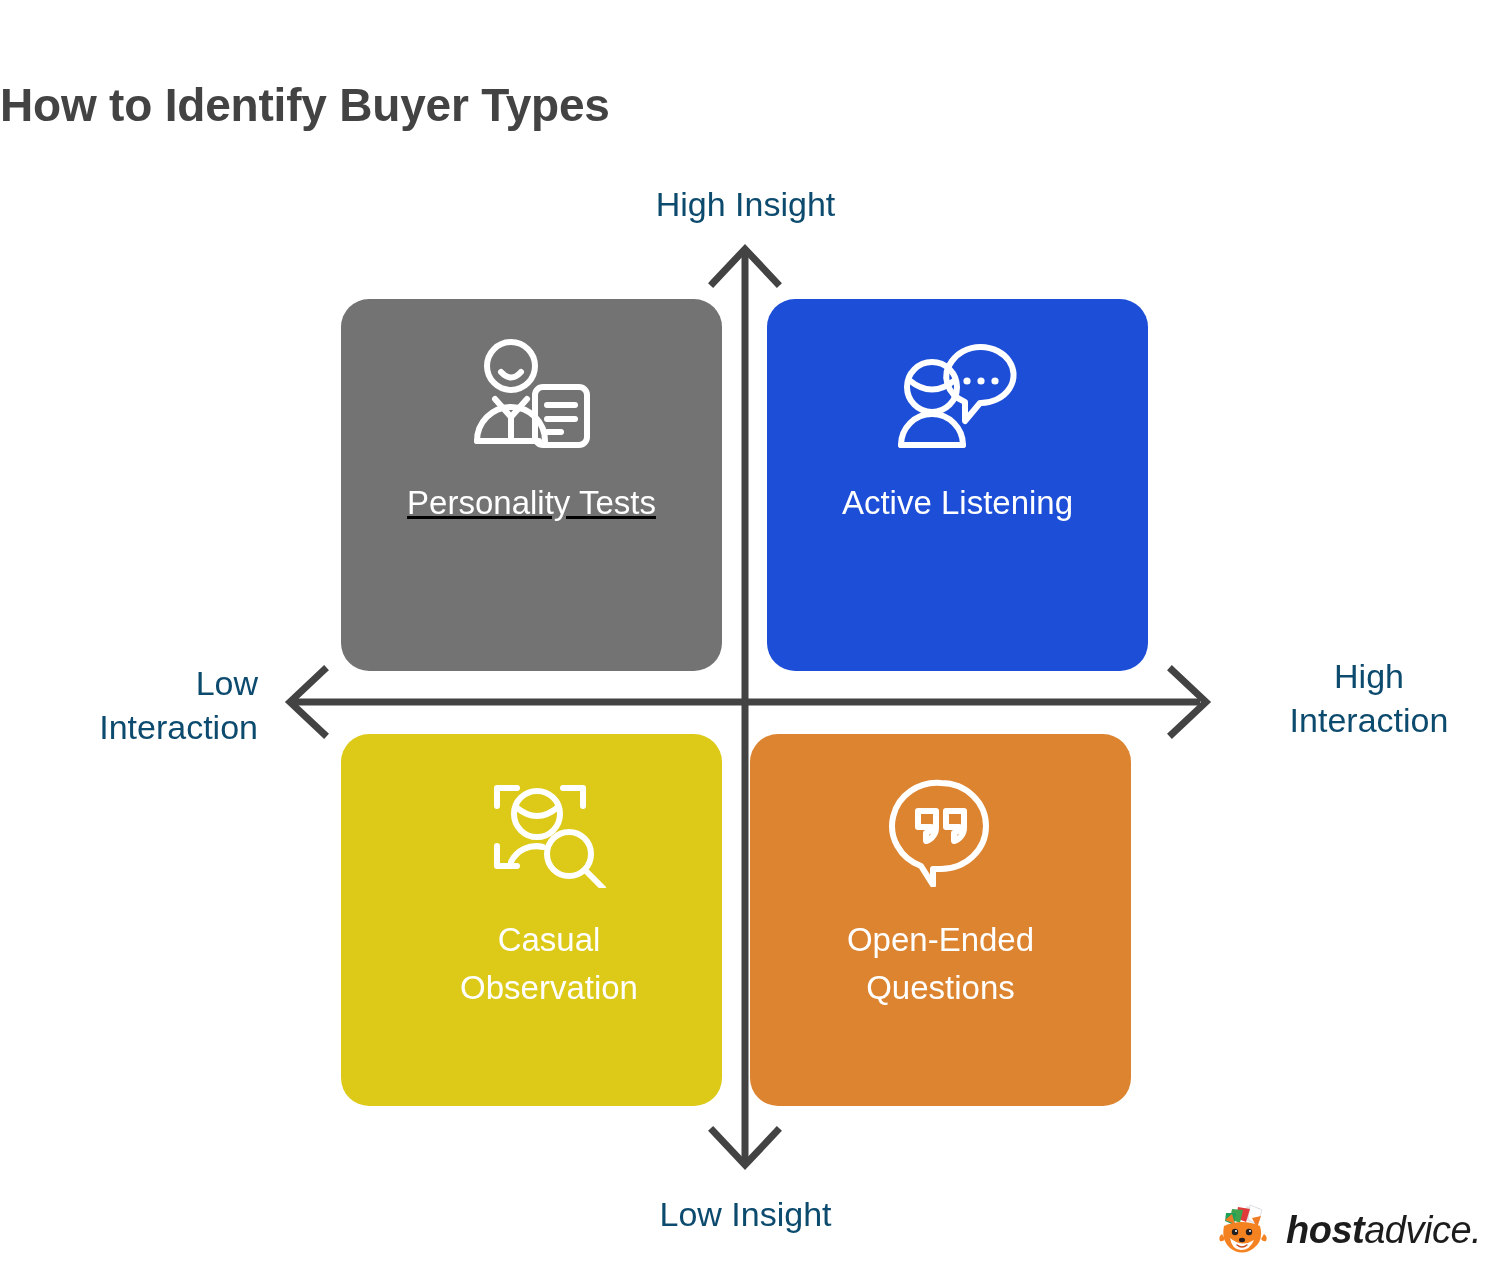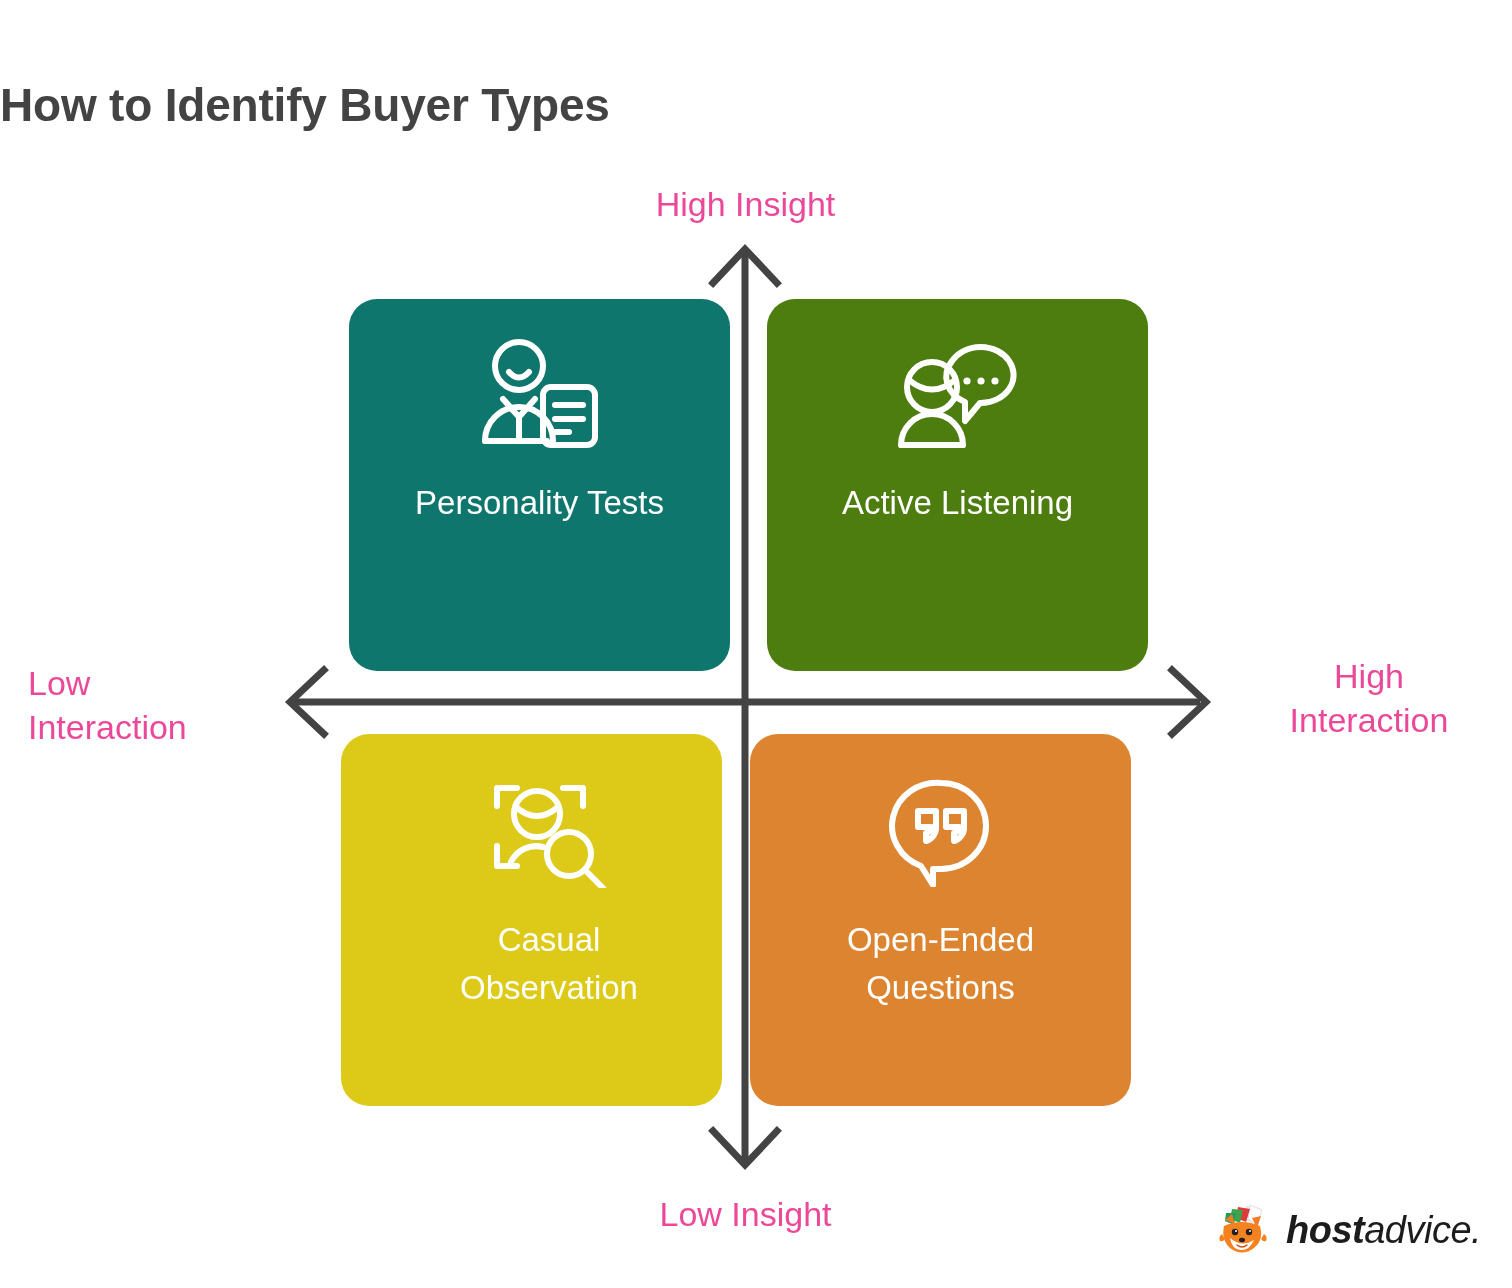--- a/index.html
+++ b/index.html
@@ -29,43 +29,43 @@
     text-align: left;
     font-size: 46px;
     font-weight: bold;
     color: #434343;
     letter-spacing: -0.2px;
   }
 
   
   .axis-label {
     position: absolute;
-    color: #ec4899;
+    color: #0c4a6e;
     font-size: 34px;
     line-height: 44px;
     font-weight: normal;
     white-space: pre-line;
   }
   .label-top {
     left: 0;
     top: 182px;
     width: 1491px;
     text-align: center;
   }
   .label-bottom {
     left: 0;
     top: 1192px;
     width: 1491px;
     text-align: center;
   }
   .label-left {
-    left: 28px;
+    left: 12px;
     top: 661px;
     width: 246px;
-    text-align: left;
+    text-align: right;
   }
   .label-right {
     left: 1229px;
     top: 654px;
     width: 280px;
     text-align: center;
   }
 
   
   .axis-svg {
@@ -81,22 +81,22 @@
   .card {
     position: absolute;
     width: 381px;
     height: 372px;
     border-radius: 28px;
     display: flex;
     flex-direction: column;
     align-items: center;
     box-sizing: border-box;
   }
-  .card-tl { left: 349px; top: 299px; background: #0f766e; }
-  .card-tr { left: 767px; top: 299px; background: #4d7c0f; }
+  .card-tl { left: 341px; top: 299px; background: #737373; text-decoration: underline; }
+  .card-tr { left: 767px; top: 299px; background: #1d4ed8; }
   .card-bl { left: 341px; top: 734px; background: #ddca18; padding-left: 35px; }
   .card-br { left: 750px; top: 734px; background: #dd8430; }
 
   .card-icon {
     margin-top: 36px;
     height: 120px;
     display: flex;
     align-items: center;
     justify-content: center;
   }

